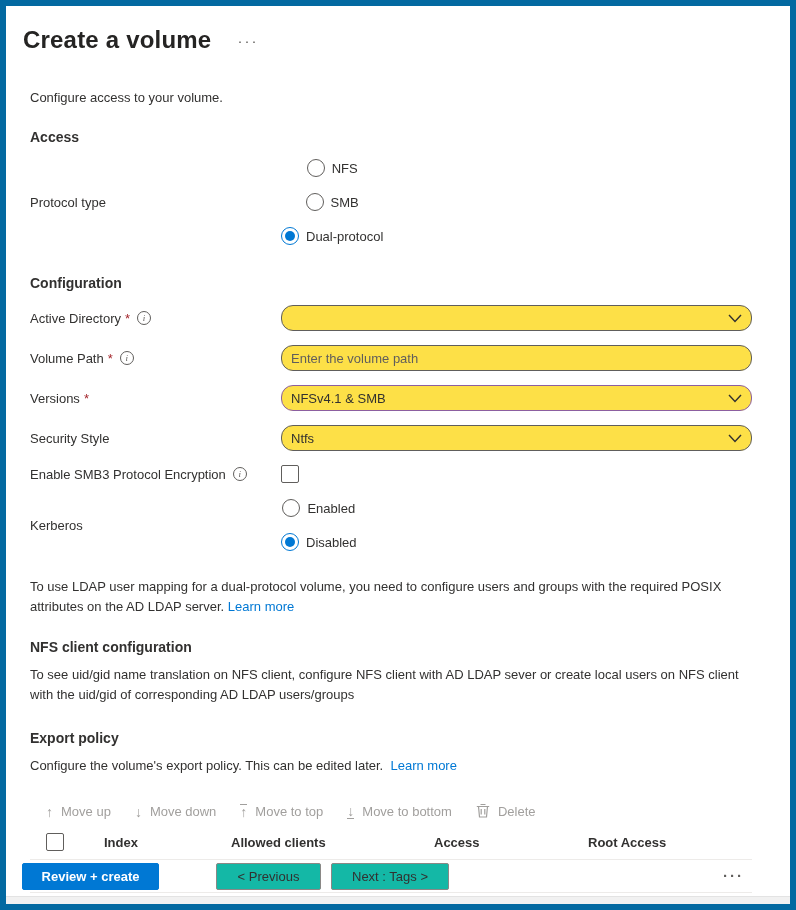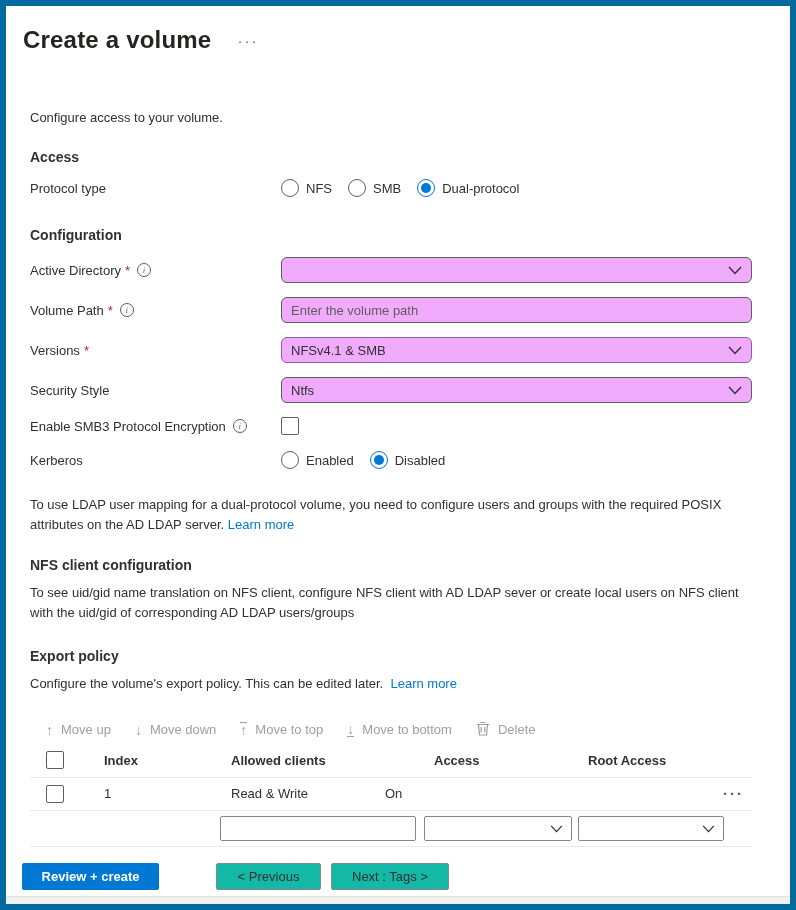--- a/index.html
+++ b/index.html
@@ -11,46 +11,46 @@
   .page {
     position:relative; width:796px; height:910px; background:#fff;
     border:6px solid #0369a1; overflow:hidden;
   }
   
   .title-row { display:flex; align-items:center; padding:20px 0 0 17px; }
   .page-title { font-size:24px; font-weight:700; color:#252423; letter-spacing:.2px; }
   .more-btn { margin-left:26px; color:#605e5c; font-size:15px; letter-spacing:2px; cursor:pointer; line-height:10px; padding-top:2px; }
 
   .content { padding:0 26px 0 24px; }
-  .intro { margin-top:56px; }
+  .intro { margin-top:36px; }
 
   h2.section { font-size:14px; font-weight:700; color:#323130; }
   .sec-access { margin-top:24px; }
   .sec-config { margin-top:30px; }
 
   .row { display:flex; align-items:center; margin-top:14px; width:722px; }
   .field-label { width:251px; flex:none; display:flex; color:#323130; }
   .req { color:#a4262c; margin-left:4px; }
   .info-icon {
     width:14px; height:14px; border:1px solid #605e5c; border-radius:50%;
     display:inline-flex; align-items:center; justify-content:center;
     font-size:9px; color:#605e5c; margin-left:7px; font-style:italic; font-family:"Liberation Serif",serif;
   }
   .info-icon::after { content:"i"; }
 
-  .control { flex:1; height:26px; border:1px solid #605e5c; border-radius:6px;
-    background:#f0abfc; display:flex; align-items:center; padding:0 9px; font-size:13px; }
+  .control { flex:1; height:26px; border:1px solid #605e5c; border-radius:12px;
+    background:#fde047; display:flex; align-items:center; padding:0 9px; font-size:13px; }
   .dropdown { justify-content:space-between; cursor:pointer; }
   .dropdown .chev { flex:none; }
   .dirty { border-color:#8c5fa0;gap:21px; }
   input.text-input { width:100%; height:100%; border:none; outline:none; font-size:13px;
     font-family:inherit; color:#323130; background:transparent; }
   input.text-input::placeholder { color:#605e5c; }
 
-  .radio-group { display:flex; align-items:center; gap:16px; }
+  .radio-group { display:flex; align-items:center; gap:16px;flex-direction:column; }
   .radio { display:inline-flex; align-items:center; gap:7px; cursor:pointer; }
   .radio-circle { width:18px; height:18px; border:1px solid #605e5c; border-radius:50%;
     display:inline-flex; align-items:center; justify-content:center; background:#fff; flex:none; }
   .radio-circle.selected { border-color:#0078d4; }
   .radio-circle.selected::after { content:""; width:10px; height:10px; border-radius:50%; background:#0078d4; }
 
   .checkbox { width:18px; height:18px; border:1px solid #605e5c; border-radius:2px; background:#fff;
     display:inline-block; cursor:pointer; flex:none; }
 
   .para { margin-top:26px; line-height:1.55; max-width:746px; }

